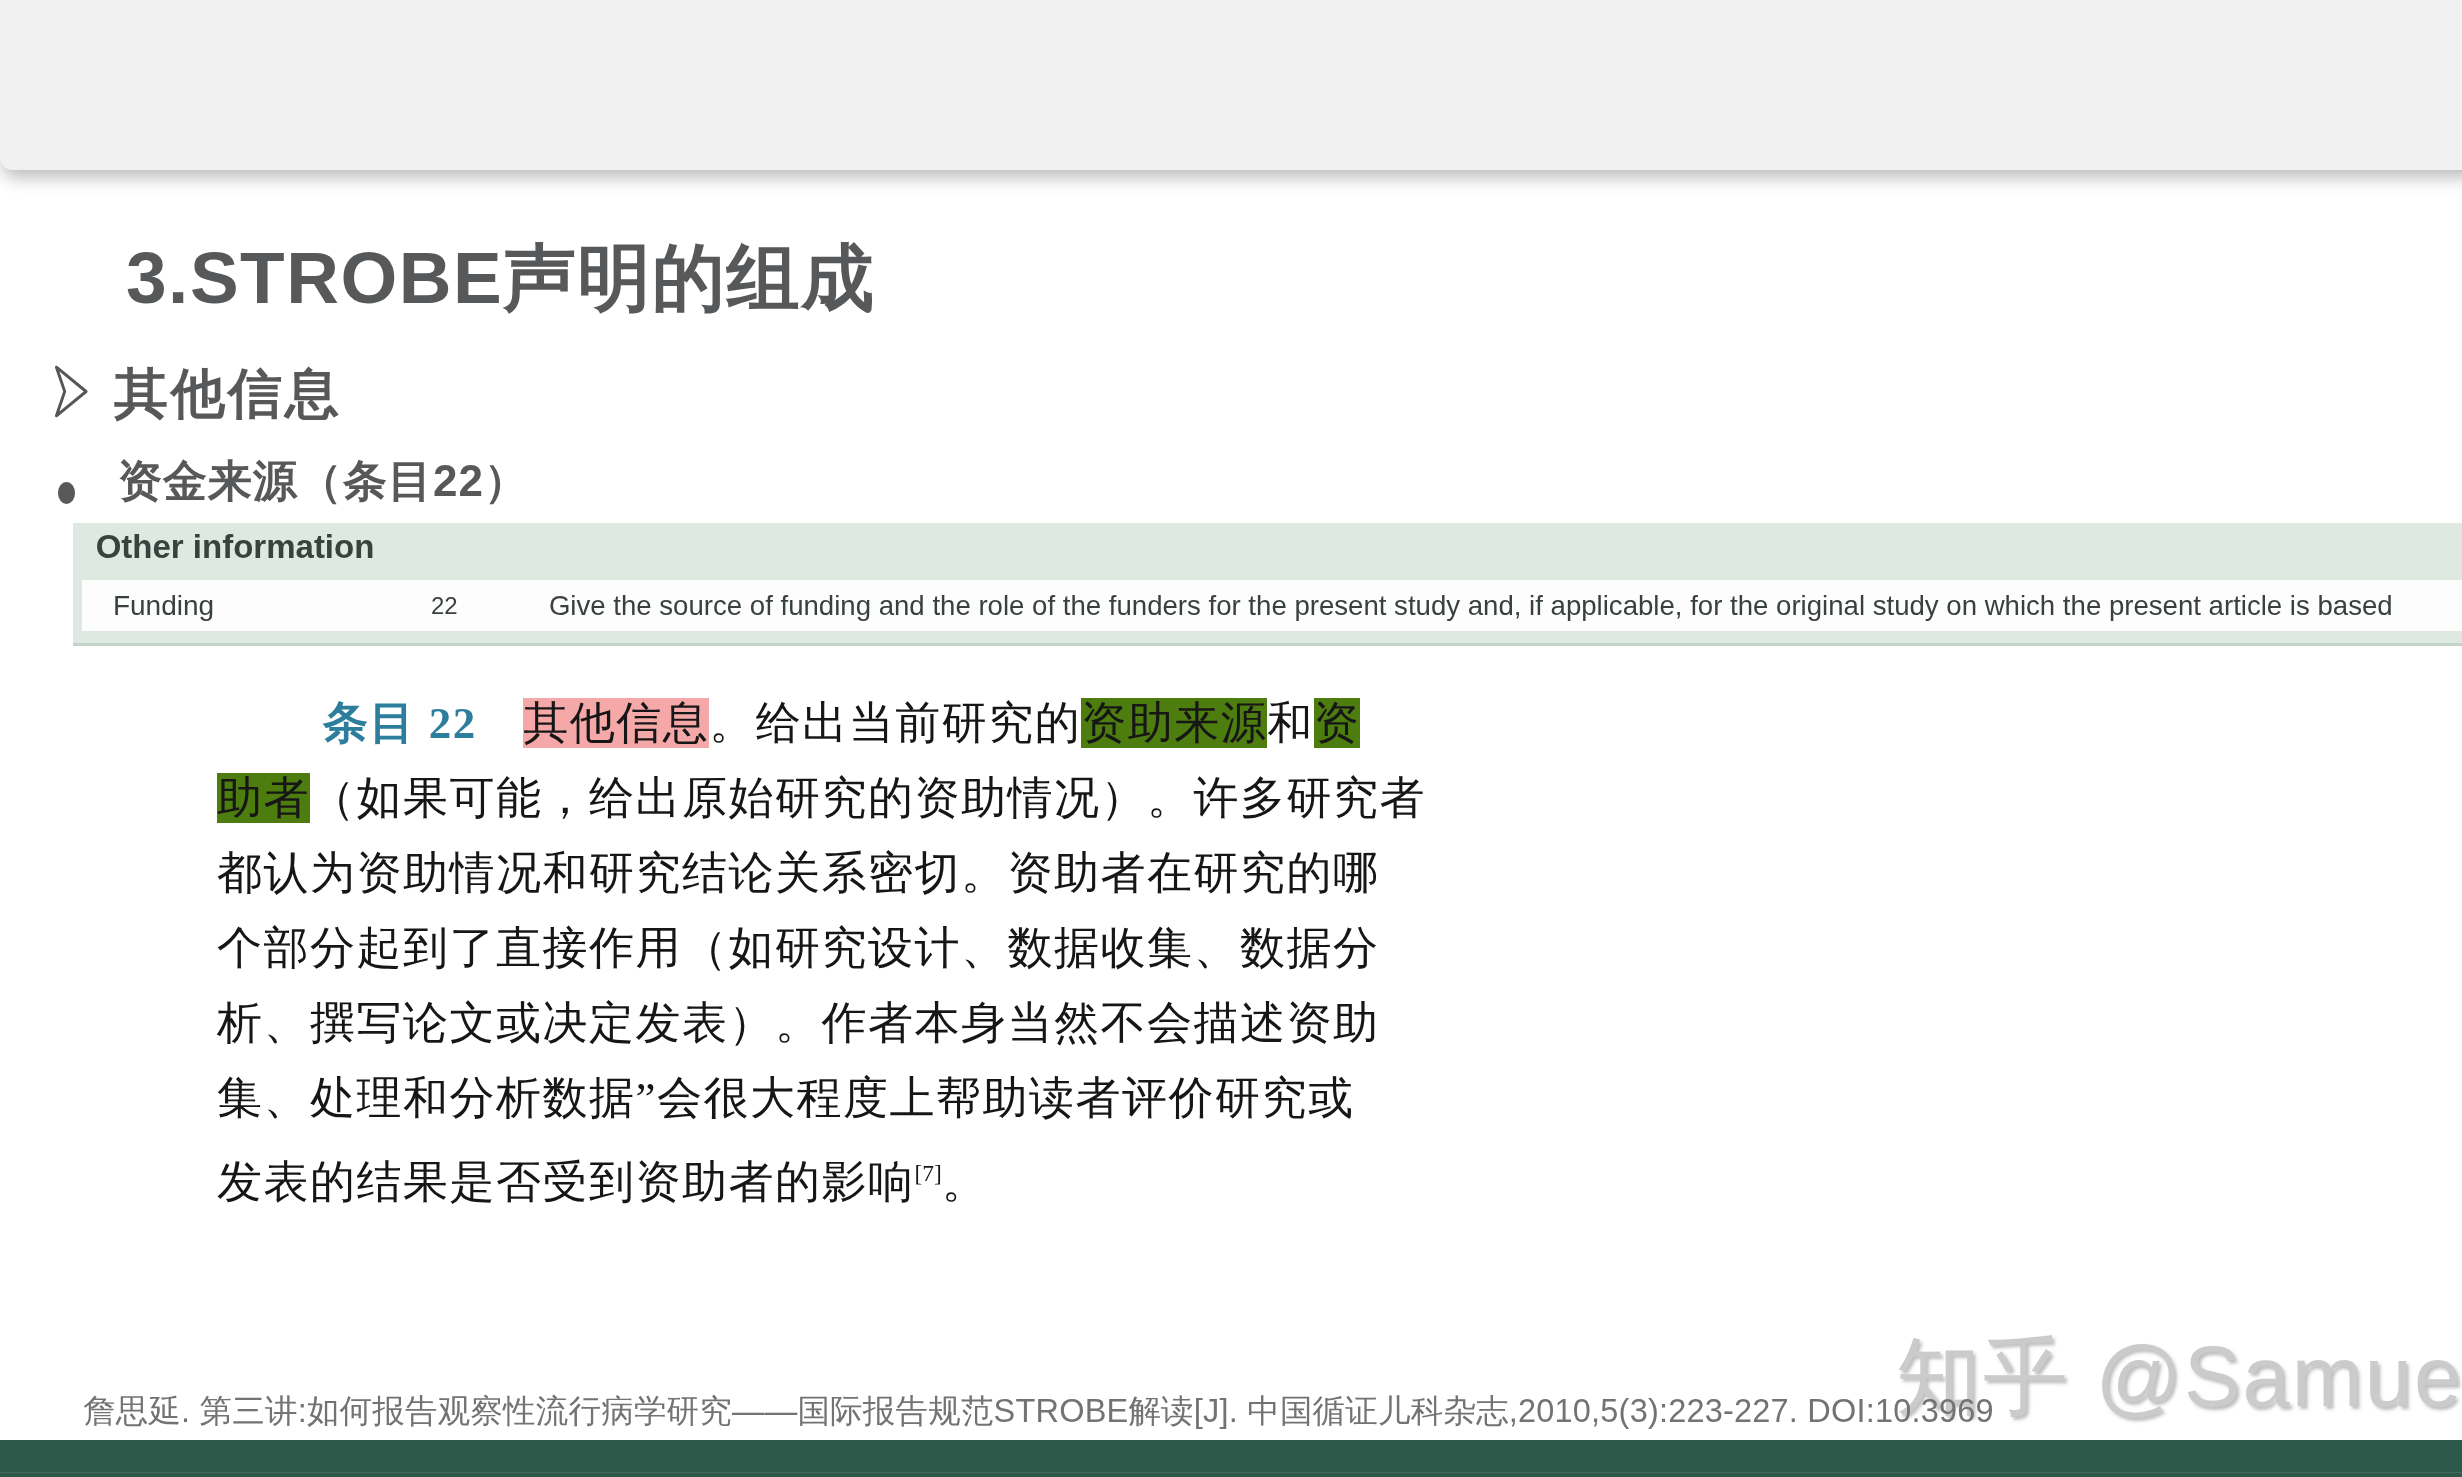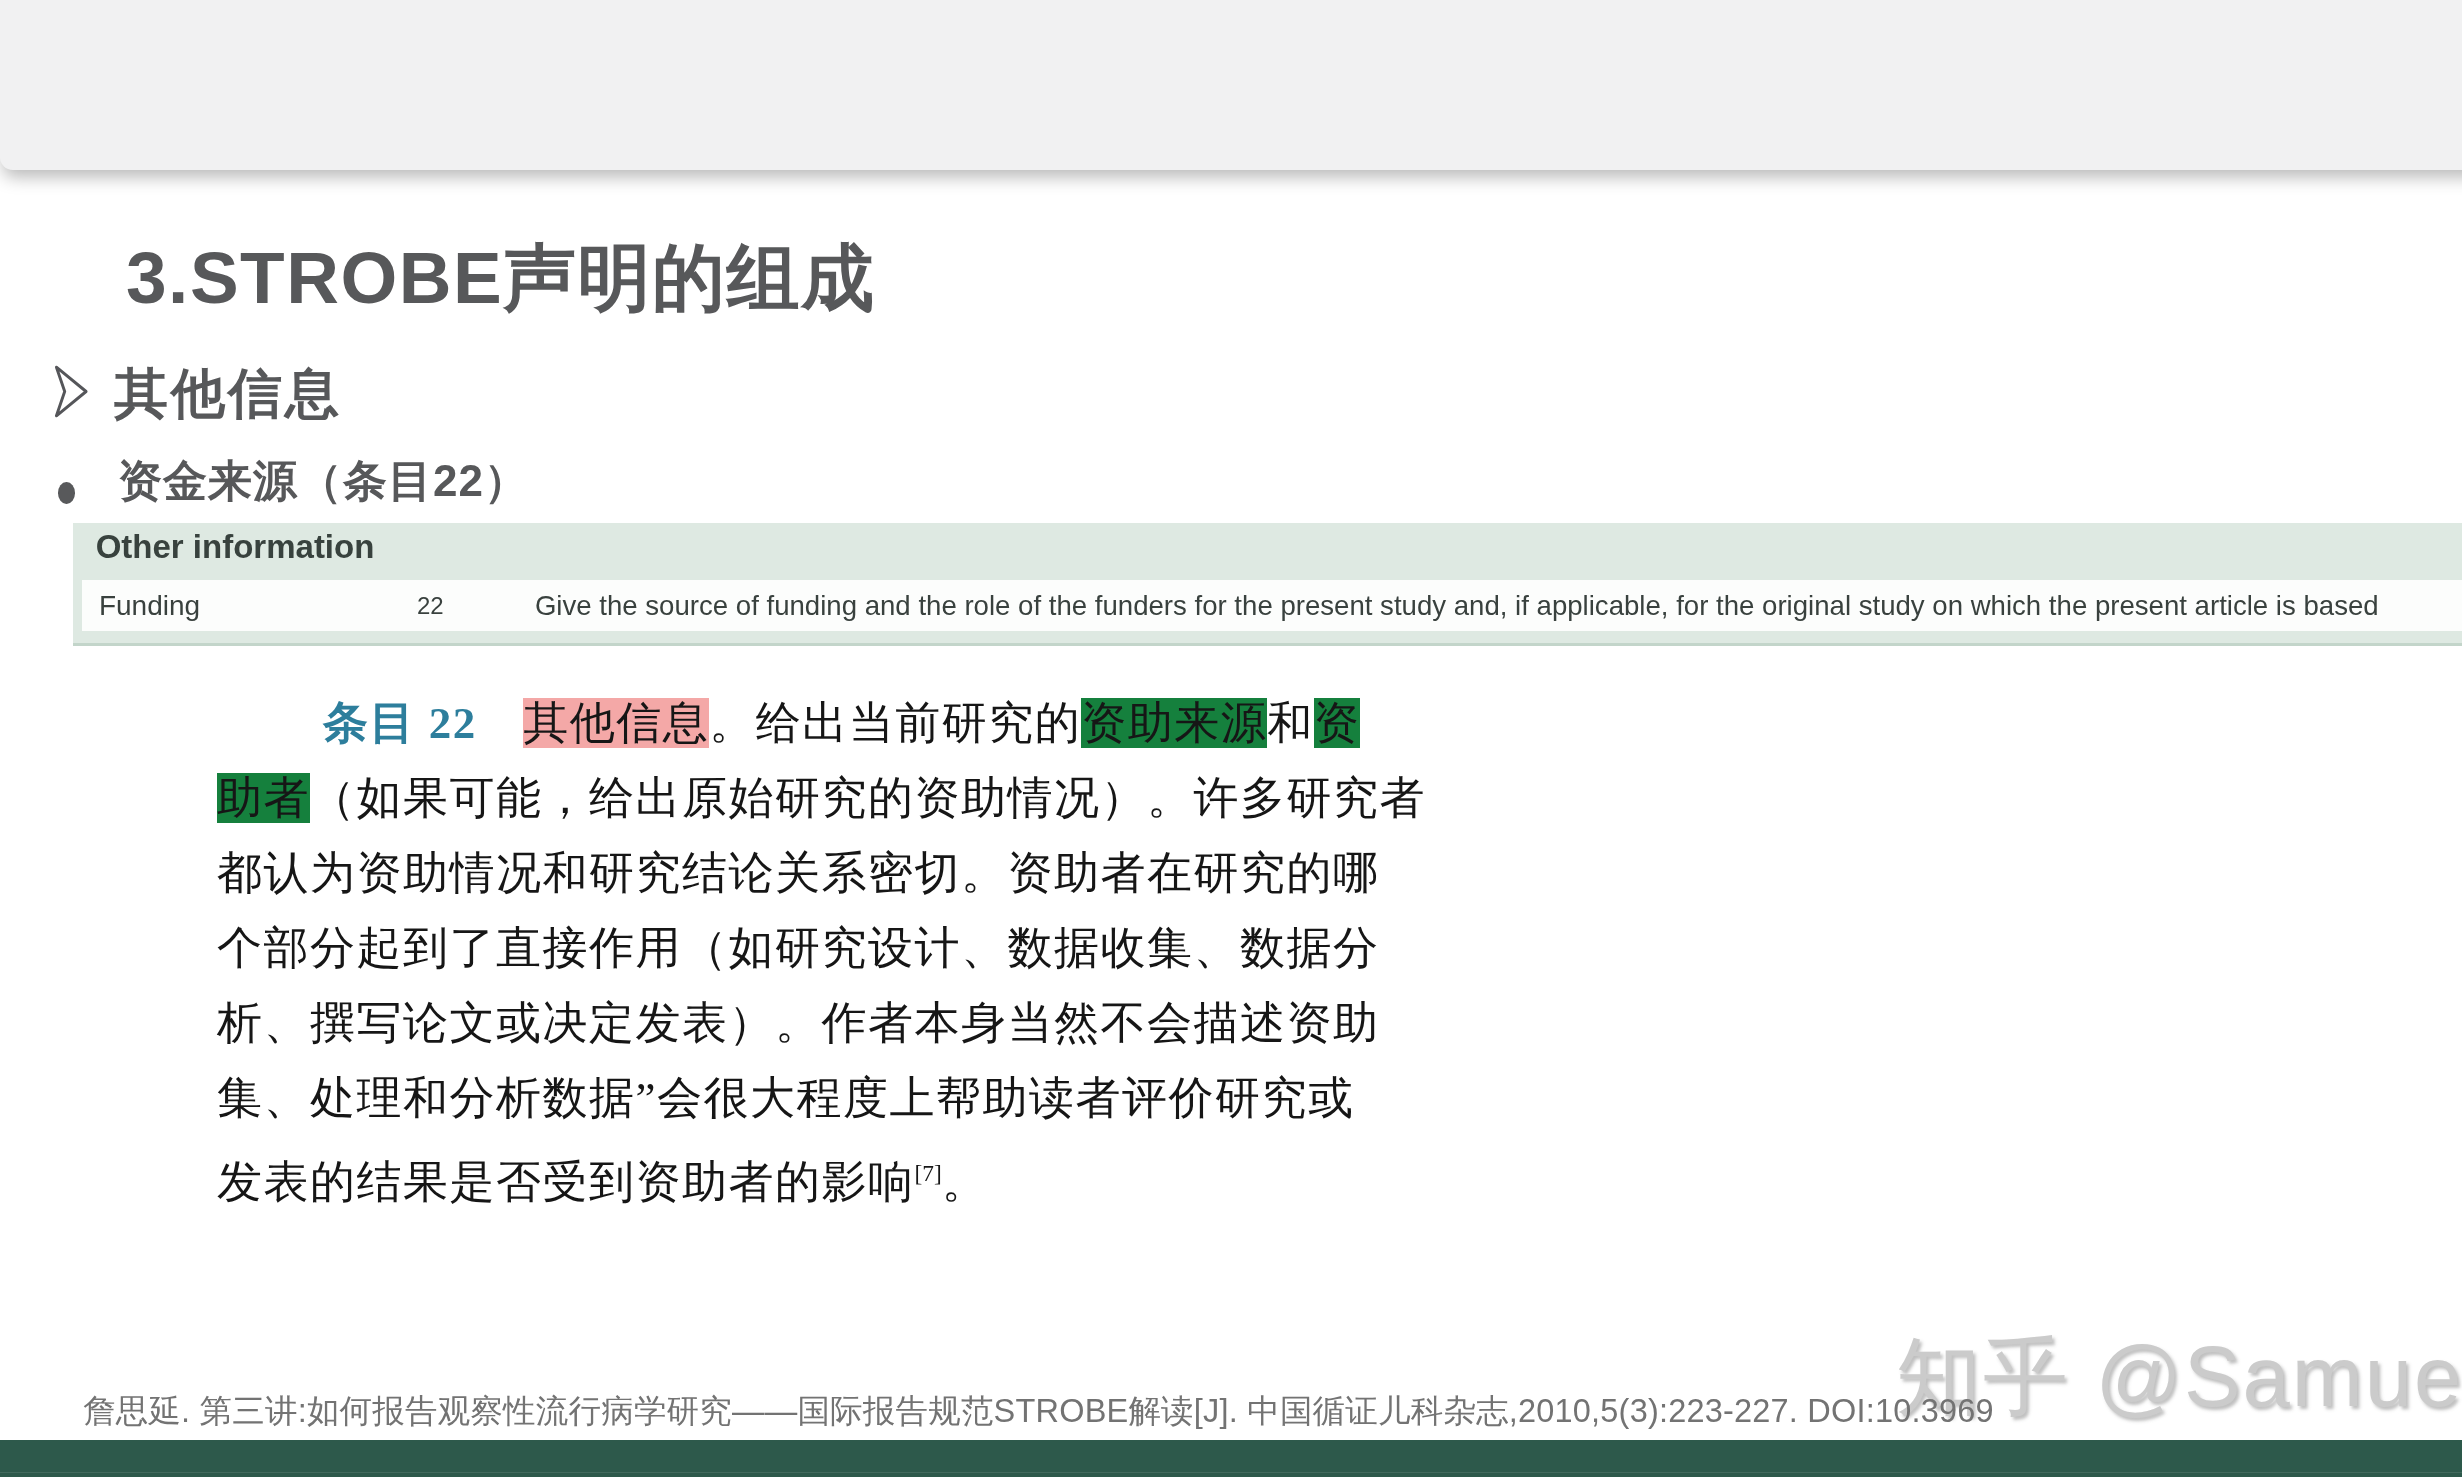--- a/index.html
+++ b/index.html
@@ -55,35 +55,35 @@
   .tbl-header{
     position:absolute;left:22.7px;top:4.9px;
     font-size:33px;font-weight:bold;color:#38423e;
     letter-spacing:0px;white-space:nowrap;text-align:center;
   }
   .tbl-row{
     position:absolute;left:8.9px;right:8.9px;top:57px;height:51px;
     background:#fcfdfc;
     display:flex;align-items:center;
   }
-  .tbl-cell-item{width:318px;padding-left:17px;font-size:28px;color:#39413e;flex:none;}
+  .tbl-cell-item{width:318px;padding-left:31px;font-size:28px;color:#39413e;flex:none;}
   .tbl-cell-num{width:118px;font-size:24px;color:#39413e;flex:none;}
   .tbl-cell-desc{flex:1;font-size:27.6px;color:#39413e;white-space:nowrap;}
 
   
   .para{
     position:absolute;left:217px;top:686px;width:1207px;
     font-family:"Liberation Serif","DejaVu Serif",serif;
     font-size:45px;color:#161616;letter-spacing:1.5px;
   }
   .p-line{height:75px;line-height:75px;white-space:nowrap;}
   .p-line.indent{padding-left:106px;}
   .seg-teal{color:#2d7e9c;font-weight:bold;text-align:right;}
   .seg-pink{background:#f4a8a7;}
-  .seg-green{background:#15803d;}
+  .seg-green{background:#4d7c0f;}
   .seg-sup{font-size:52%;vertical-align:super;letter-spacing:0;}
 
   
   .citation{
     position:absolute;left:35px;top:1390px;z-index:2;
     font-size:32.5px;color:#737373;letter-spacing:0.2px;white-space:nowrap;margin-left:48px;
   }
 
   
   .watermark{

